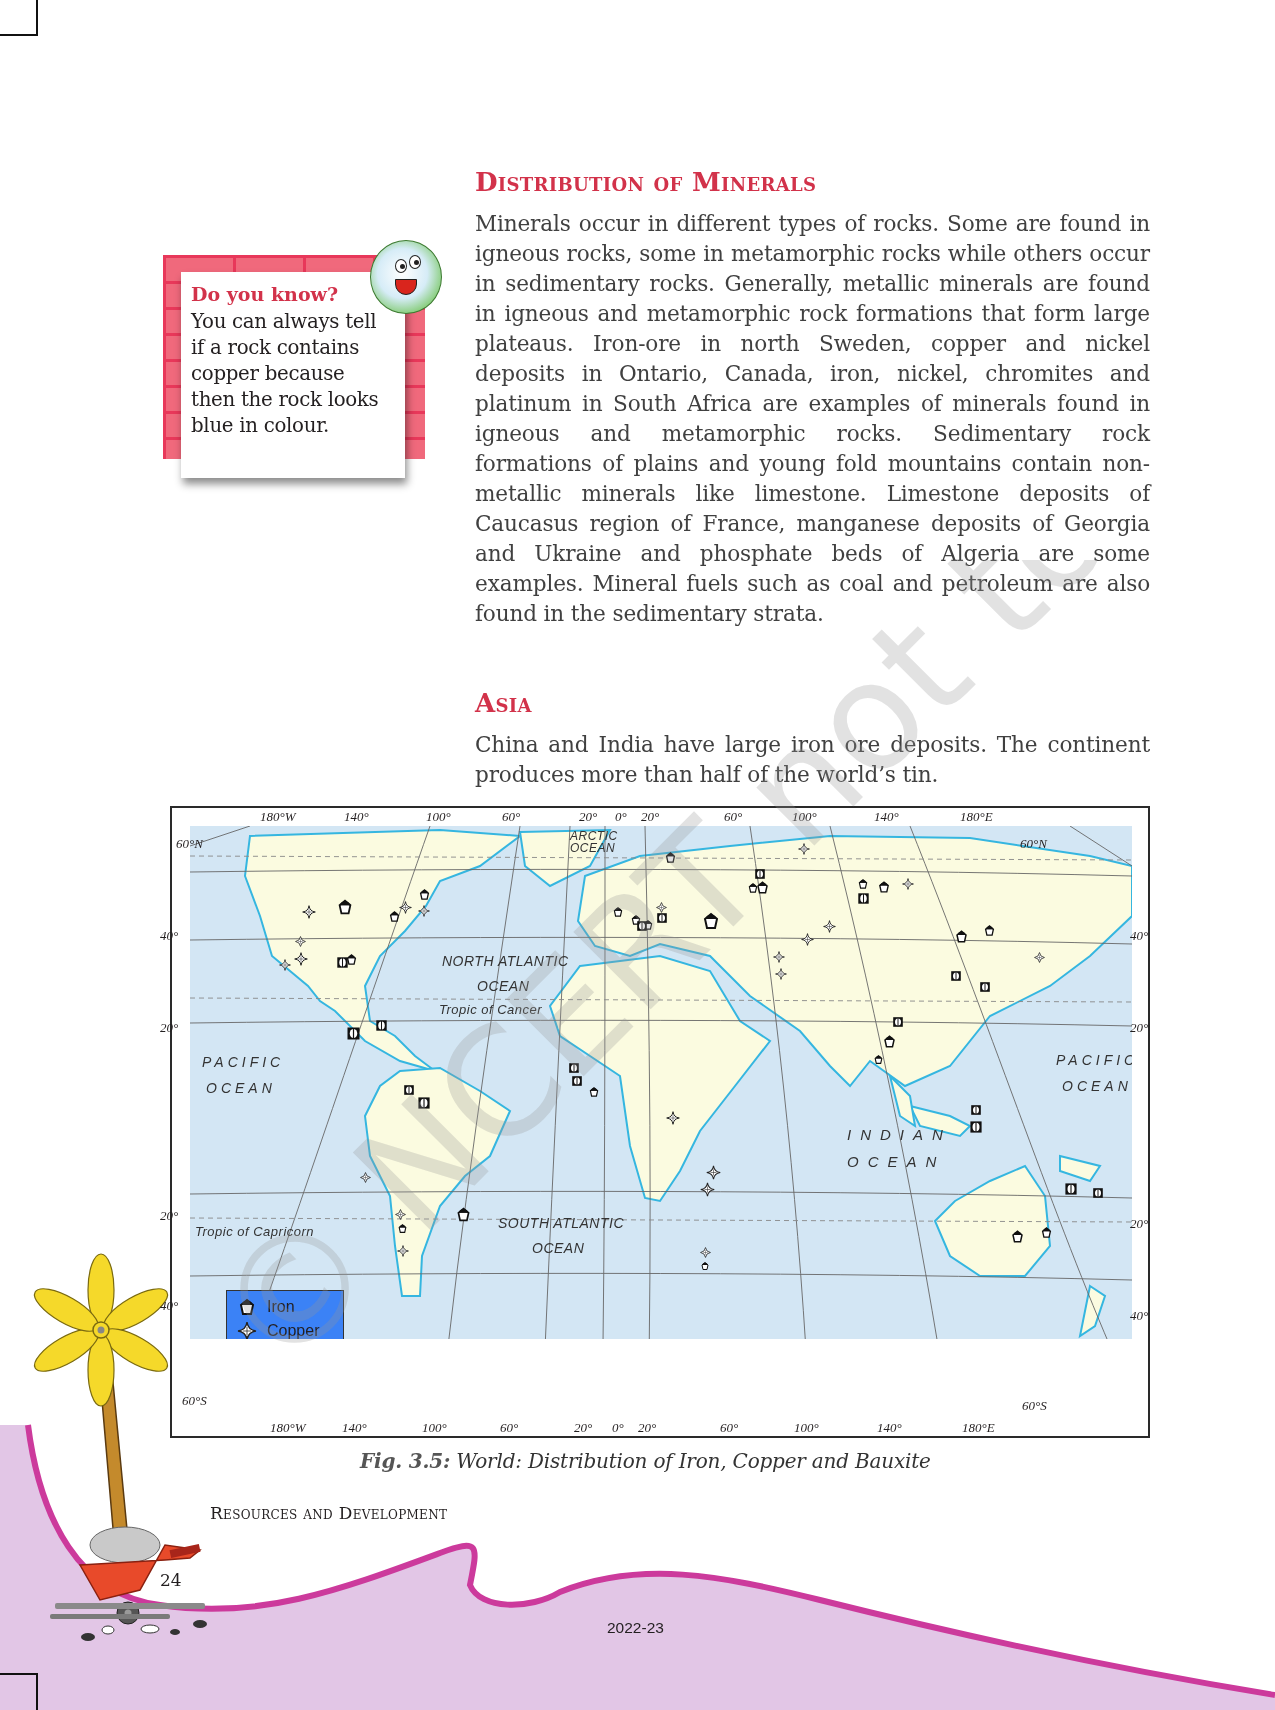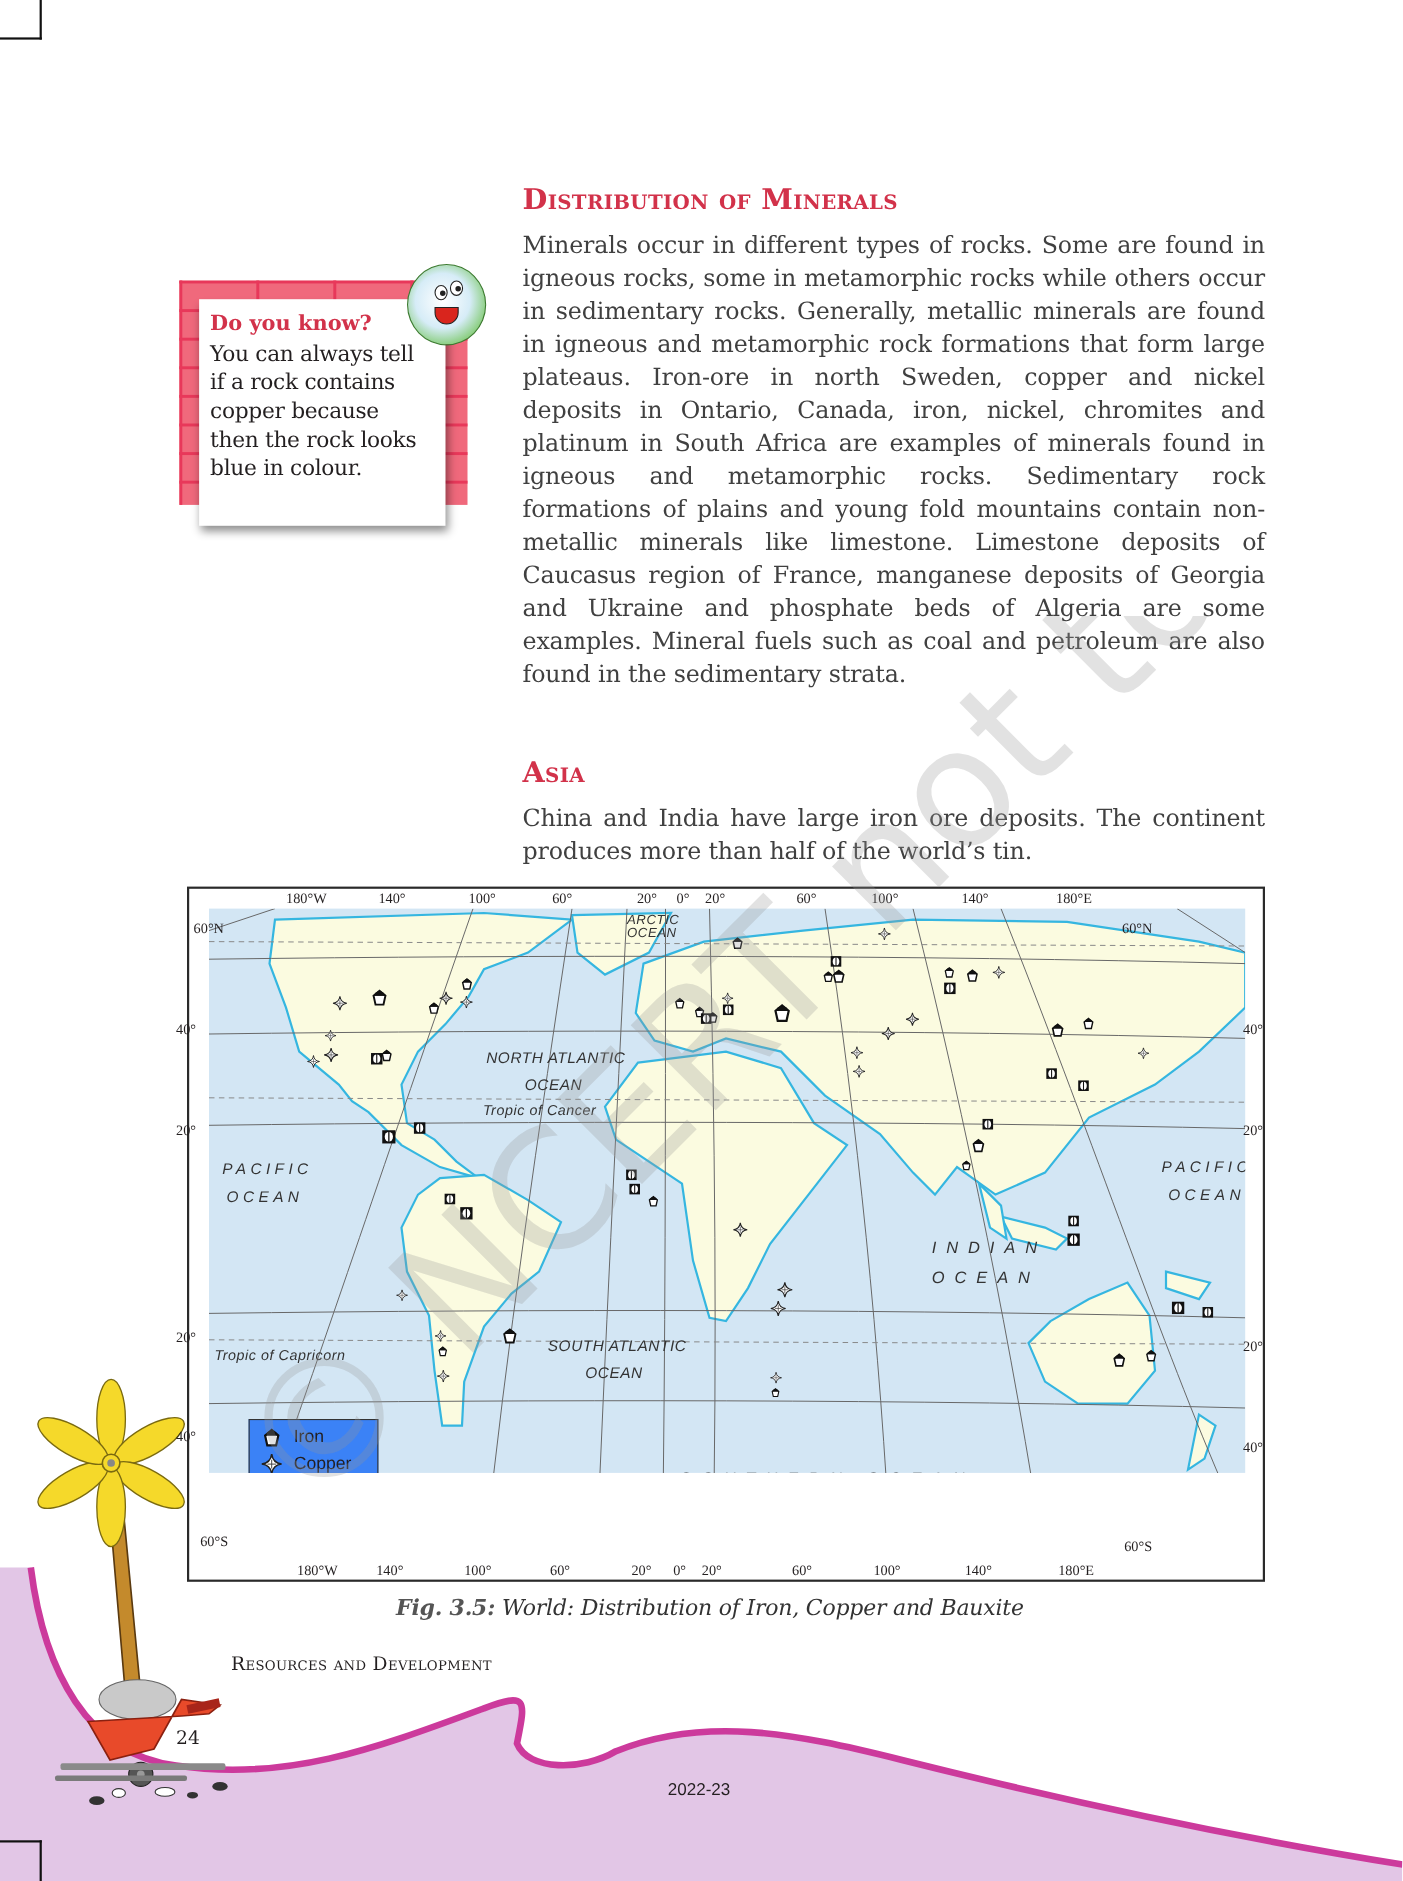--- a/index.html
+++ b/index.html
@@ -53,21 +53,21 @@
 
   .map-frame {
     position: absolute; left: 170px; top: 806px; width: 980px; height: 632px;
     border: 2px solid #2a2a2a; background: #fff;
   }
   .map-inner {
     position: absolute; left: 18px; top: 18px; width: 942px; height: 513px;
     background: #d3e6f4; overflow: hidden;
   }
   .map-svg { position: absolute; left: 0; top: 0; }
-  .axis-label { position: absolute; font-family: "Liberation Serif", serif; font-size: 13px; color: #231f20; white-space: nowrap; }
+  .axis-label { position: absolute; font-family: "Liberation Serif", serif; font-size: 13px; color: #231f20; white-space: nowrap; font-style: italic; }
   .ocean-label { position: absolute; font-family: "Liberation Sans", sans-serif; font-style: italic; color: #333; font-size: 14px; white-space: nowrap; letter-spacing: 0.5px; }
   .ocean-wide { letter-spacing: 4px; }
   .ocean-vwide { letter-spacing: 9px; font-size: 15px; }
 
   .legend {
     position: absolute; left: 36px; top: 464px; width: 118px; height: 80px;
     background: #3b82f6; border: 1.5px solid #333; padding: 4px 0 0 10px;
   }
   .legend-row { display: flex; align-items: center; height: 24px; }
   .legend-row svg { width: 20px; height: 20px; margin-right: 10px; }

